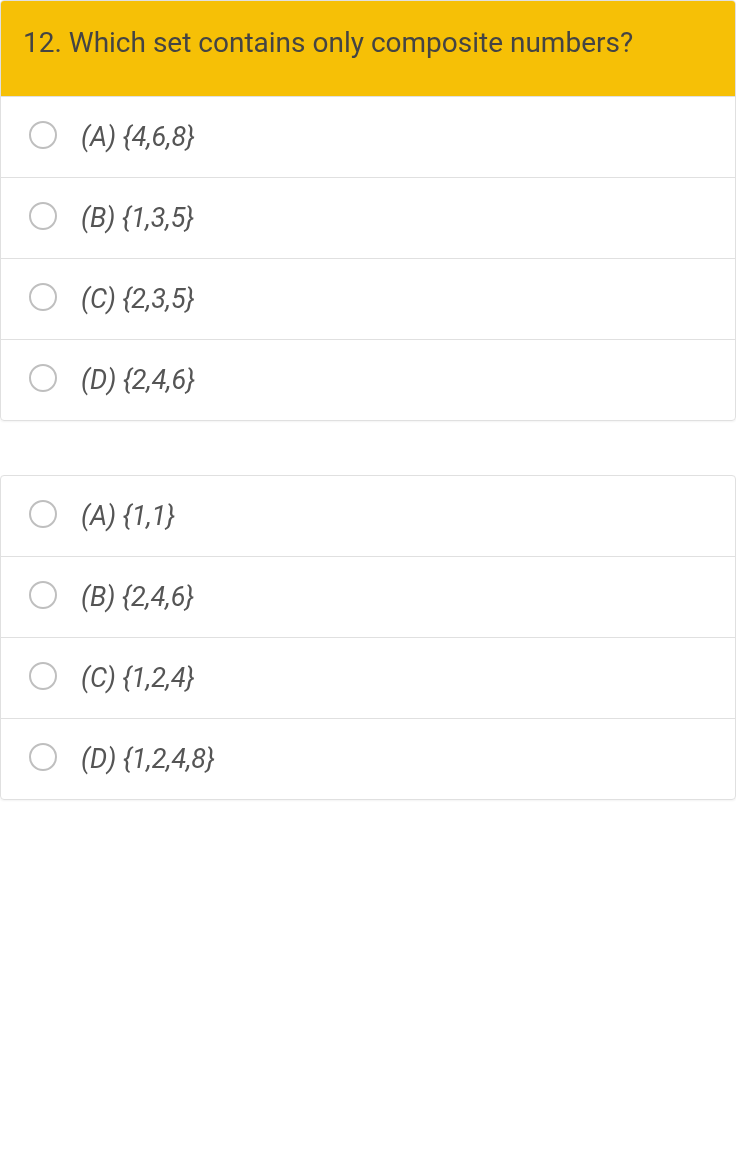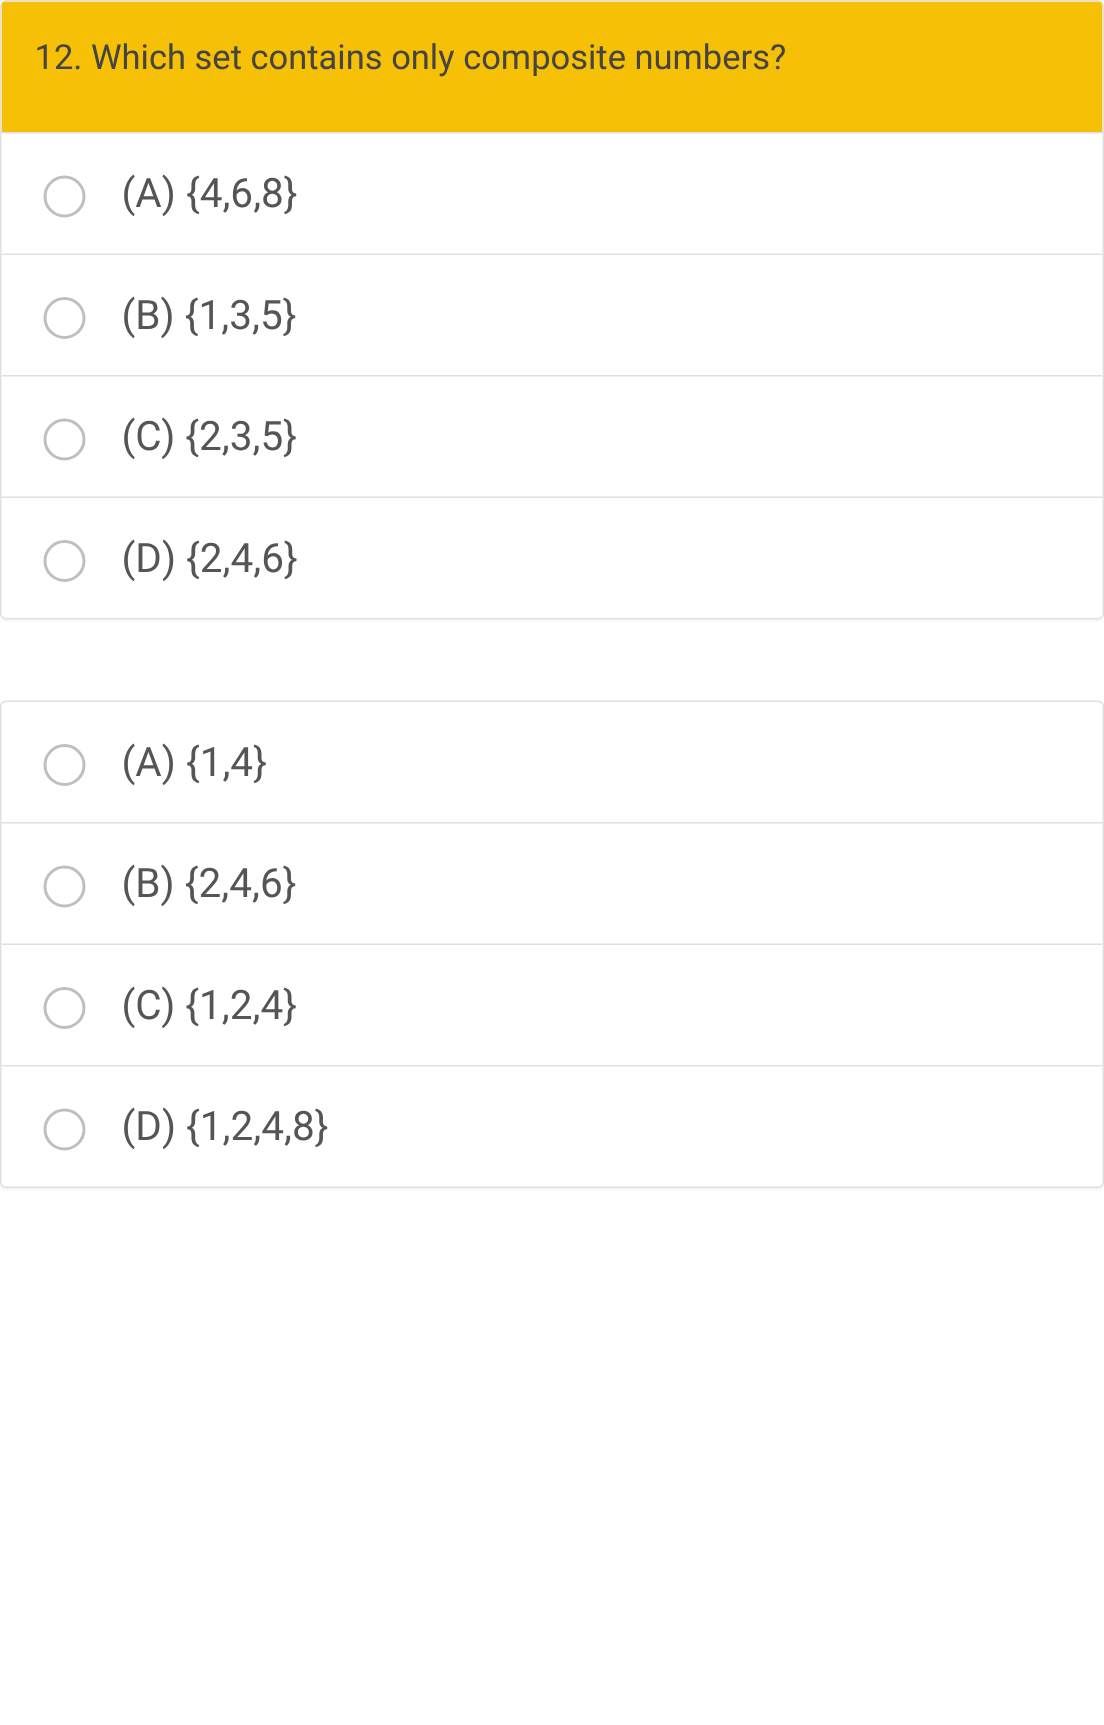--- a/index.html
+++ b/index.html
@@ -16,31 +16,32 @@
   .question-card {
     border: 1px solid #e0e0e0;
     border-radius: 4px;
     overflow: hidden;
     margin-bottom: 54px;
     box-shadow: 0 1px 2px rgba(0,0,0,0.05);
   }
   .question-header {
     background: #f6c006;
     padding: 20px 22px 30px 22px;
-    font-size: 23px;
+    font-size: 28px;
     line-height: 1.6;
     color: #444;
     font-weight: 400;
   }
   .option-row {
     display: flex;
-    align-items: flex-end;
+    align-items: flex-start;
     padding: 24px 28px;
     border-top: 1px solid #e0e0e0;
     cursor: pointer;
+    font-style: italic;
   }
   .option-row:first-of-type {
     border-top: none;
   }
   .radio-circle {
     width: 28px;
     height: 28px;
     border: 2px solid #bfbfbf;
     border-radius: 50%;
     flex-shrink: 0;
@@ -70,21 +71,21 @@
   </div>
   <div class="option-row">
     <div class="radio-circle"></div>
     <div class="option-label">(D) {2,4,6}</div>
   </div>
 </div>
 
 <div class="question-card">
   <div class="option-row">
     <div class="radio-circle"></div>
-    <div class="option-label">(A) {1,4}</div>
+    <div class="option-label">(A) {1,1}</div>
   </div>
   <div class="option-row">
     <div class="radio-circle"></div>
     <div class="option-label">(B) {2,4,6}</div>
   </div>
   <div class="option-row">
     <div class="radio-circle"></div>
     <div class="option-label">(C) {1,2,4}</div>
   </div>
   <div class="option-row">

